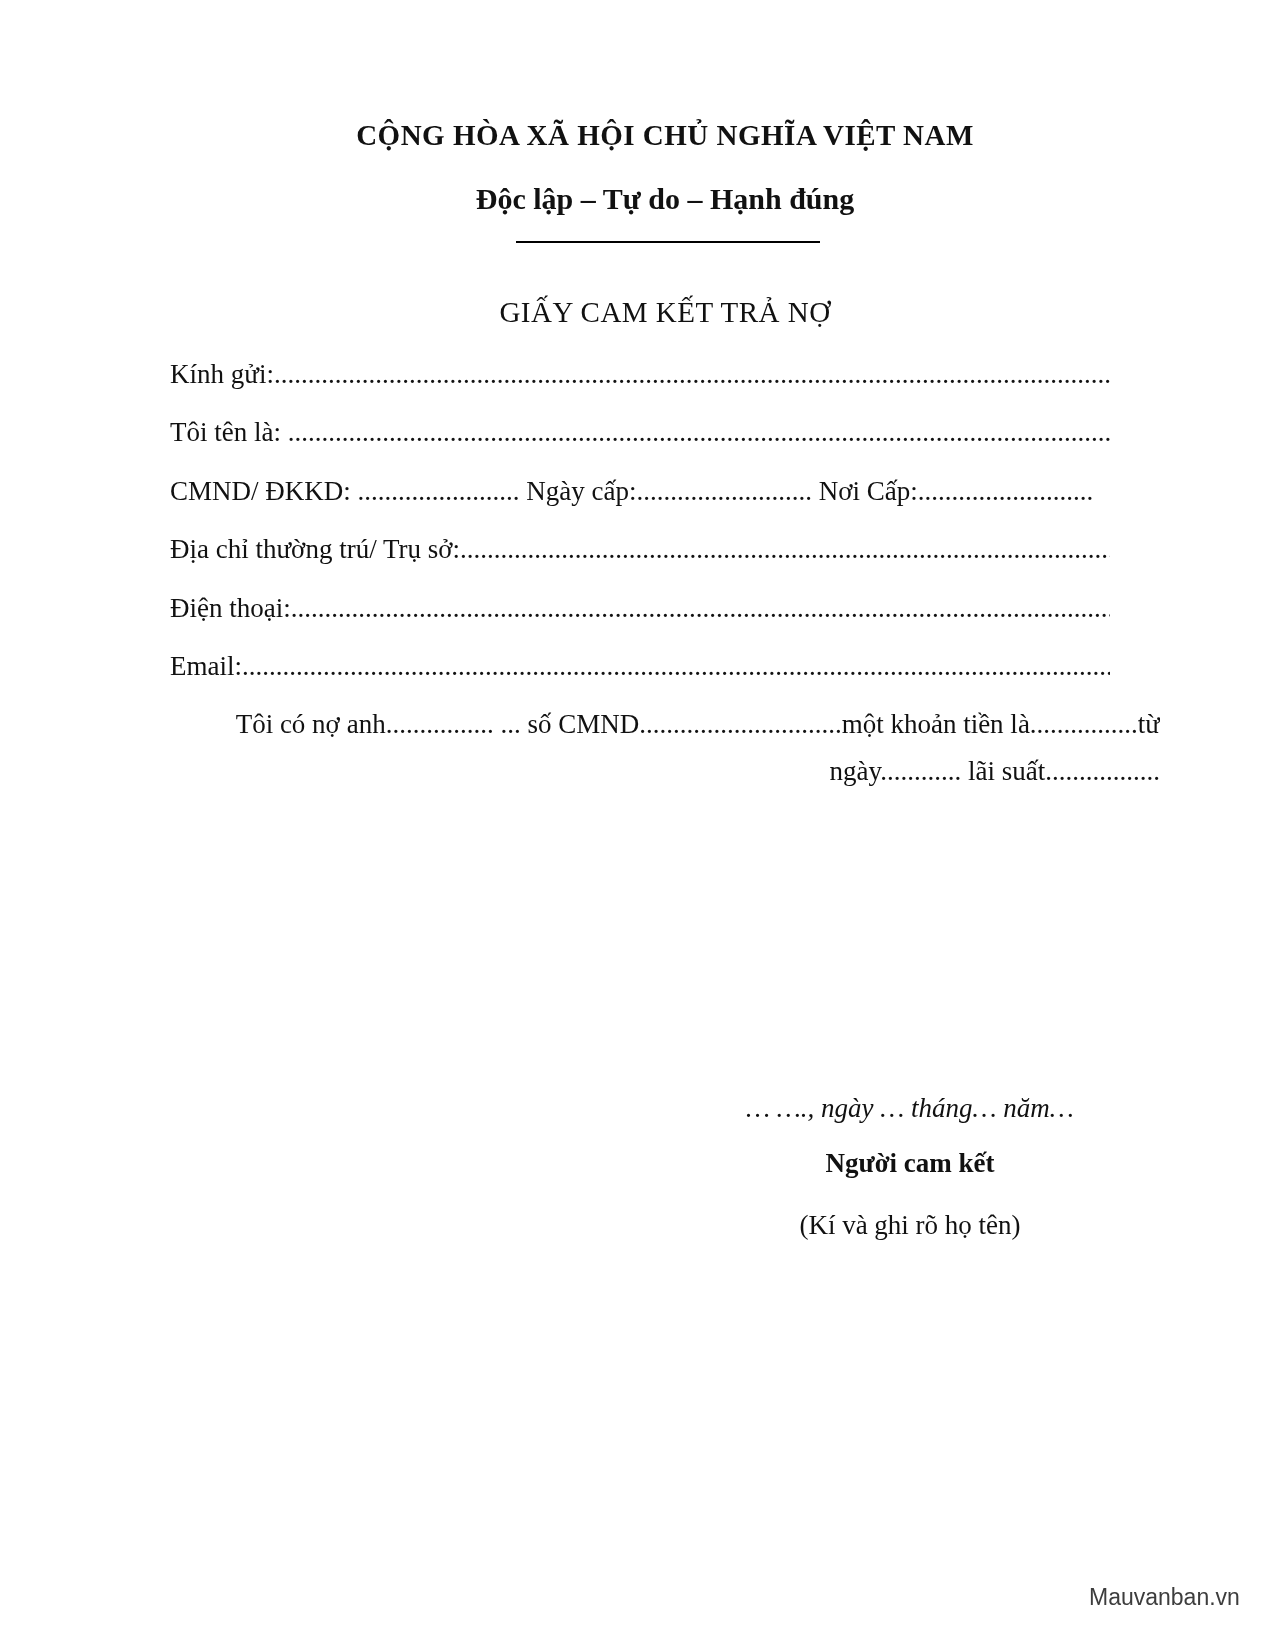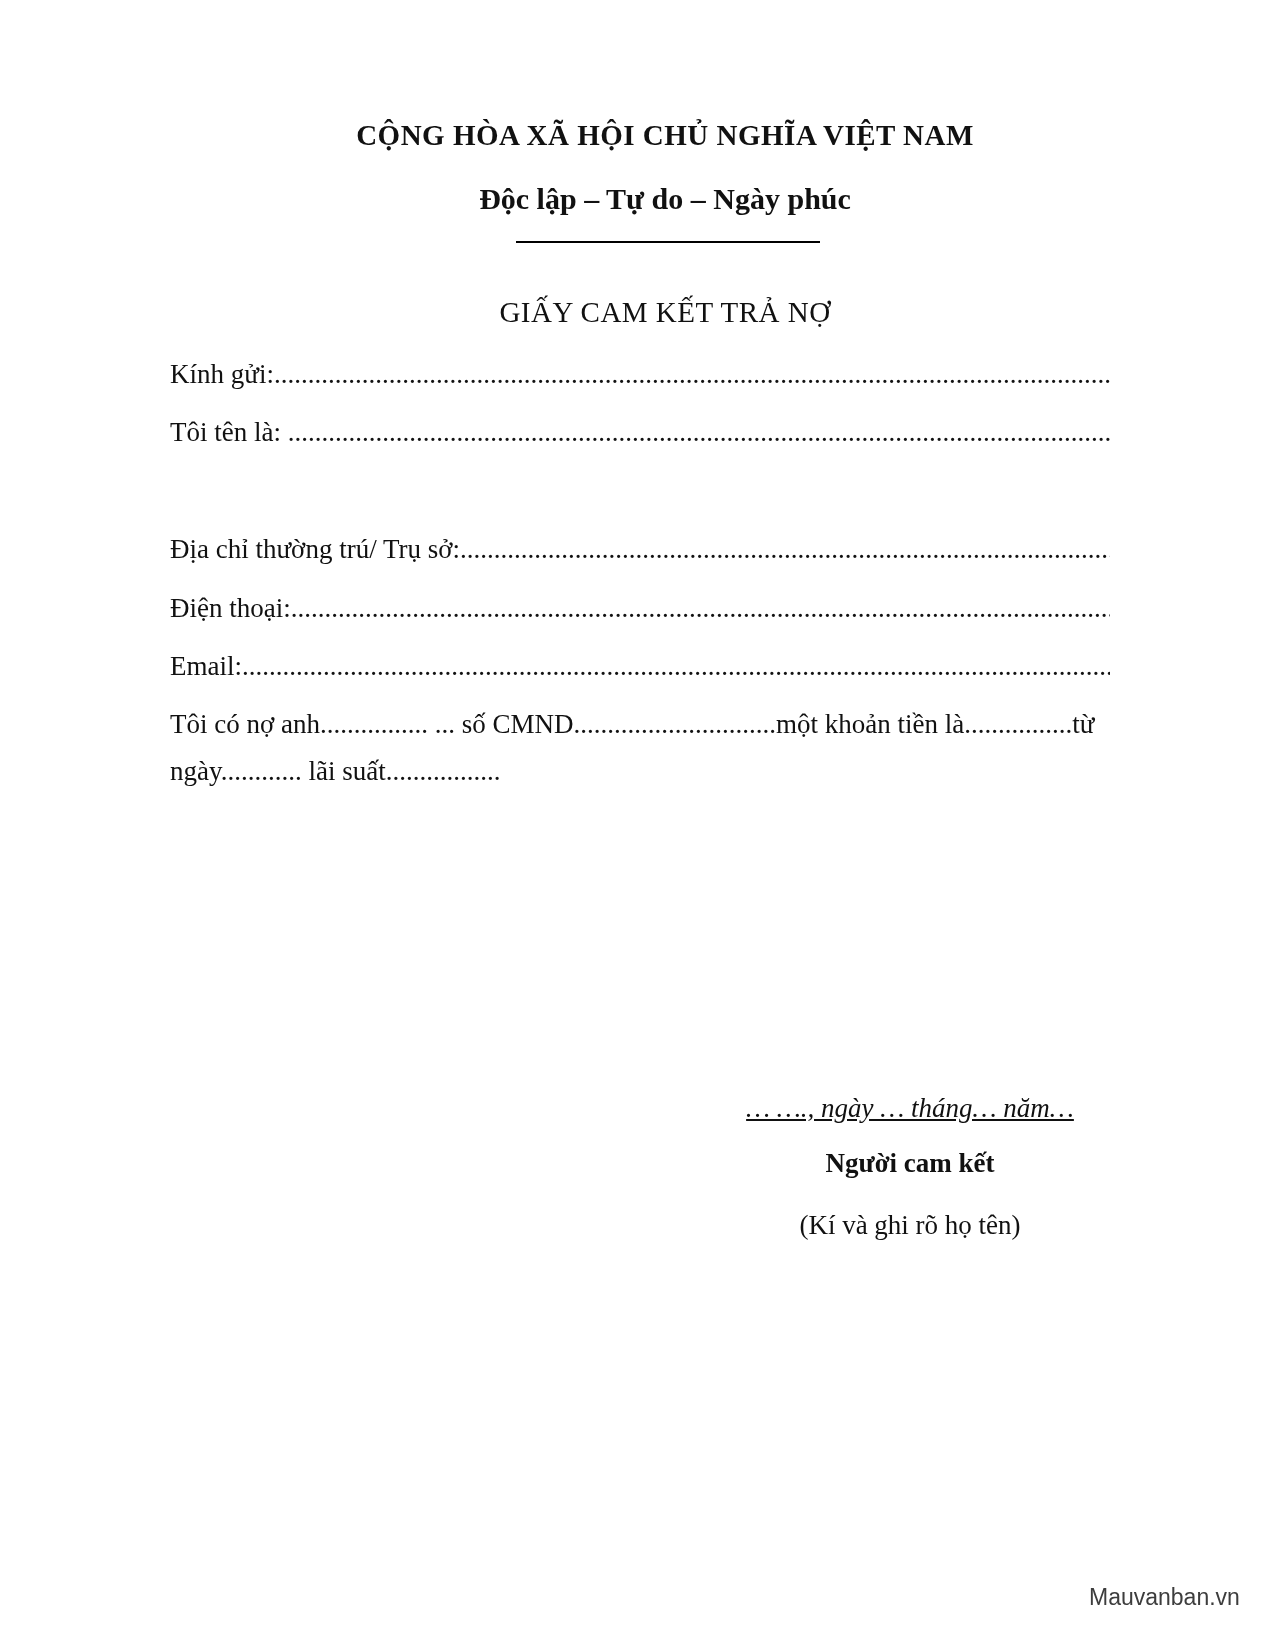--- a/index.html
+++ b/index.html
@@ -62,65 +62,67 @@
     white-space: nowrap;
     overflow: hidden;
   }
 
   
   .para {
     left: 170px;
     width: 990px;
     font-size: 27px;
     line-height: 47px;
+    text-align: right;
   }
   .para .pline {
     white-space: nowrap;
     overflow: hidden;
   }
 
   
   .sig {
     left: 670px;
     width: 480px;
     text-align: center;
     font-size: 27px;
     line-height: 47px;
     white-space: nowrap;
   }
-  .sig-date { font-style: italic; text-decoration: underline; }
+  .sig-date { font-style: italic; }
   .sig-role { font-weight: bold; }
 
   .footer {
     top: 1584px;
     left: 1045px;
     font-family: "Liberation Sans", sans-serif;
     font-size: 23px;
     color: #3d3d3d;
     line-height: 1.2;
     margin-left: 44px;
   }
 </style>
 </head>
 <body>
 
 <div class="page">
 
   <div class="abs center-col h-country">CỘNG HÒA XÃ HỘI CHỦ NGHĨA VIỆT NAM</div>
 
-  <div class="abs center-col h-motto">Độc lập – Tự do – Ngày phúc</div>
+  <div class="abs center-col h-motto">Độc lập – Tự do – Hạnh đúng</div>
 
   <div class="abs h-rule"></div>
 
   <div class="abs center-col doc-title">GIẤY CAM KẾT TRẢ NỢ</div>
 
   <div class="abs fline" style="top:351px">Kính gửi:..................................................................................................................................</div>
 
   <div class="abs fline" style="top:409px">Tôi tên là: ..................................................................................................................................</div>
 
+  <div class="abs fline" style="top:468px">CMND/ ĐKKD: ........................ Ngày cấp:.......................... Nơi Cấp:..........................</div>
 
   <div class="abs fline" style="top:526px">Địa chỉ thường trú/ Trụ sở:........................................................................................................</div>
 
   <div class="abs fline" style="top:585px">Điện thoại:..................................................................................................................................</div>
 
   <div class="abs fline" style="top:643px">Email:.......................................................................................................................................</div>
 
   <div class="abs para" style="top:701px">
     <div class="pline">Tôi có nợ anh................ ... số CMND..............................một khoản tiền là................từ</div>
     <div class="pline">ngày............ lãi suất.................</div>

